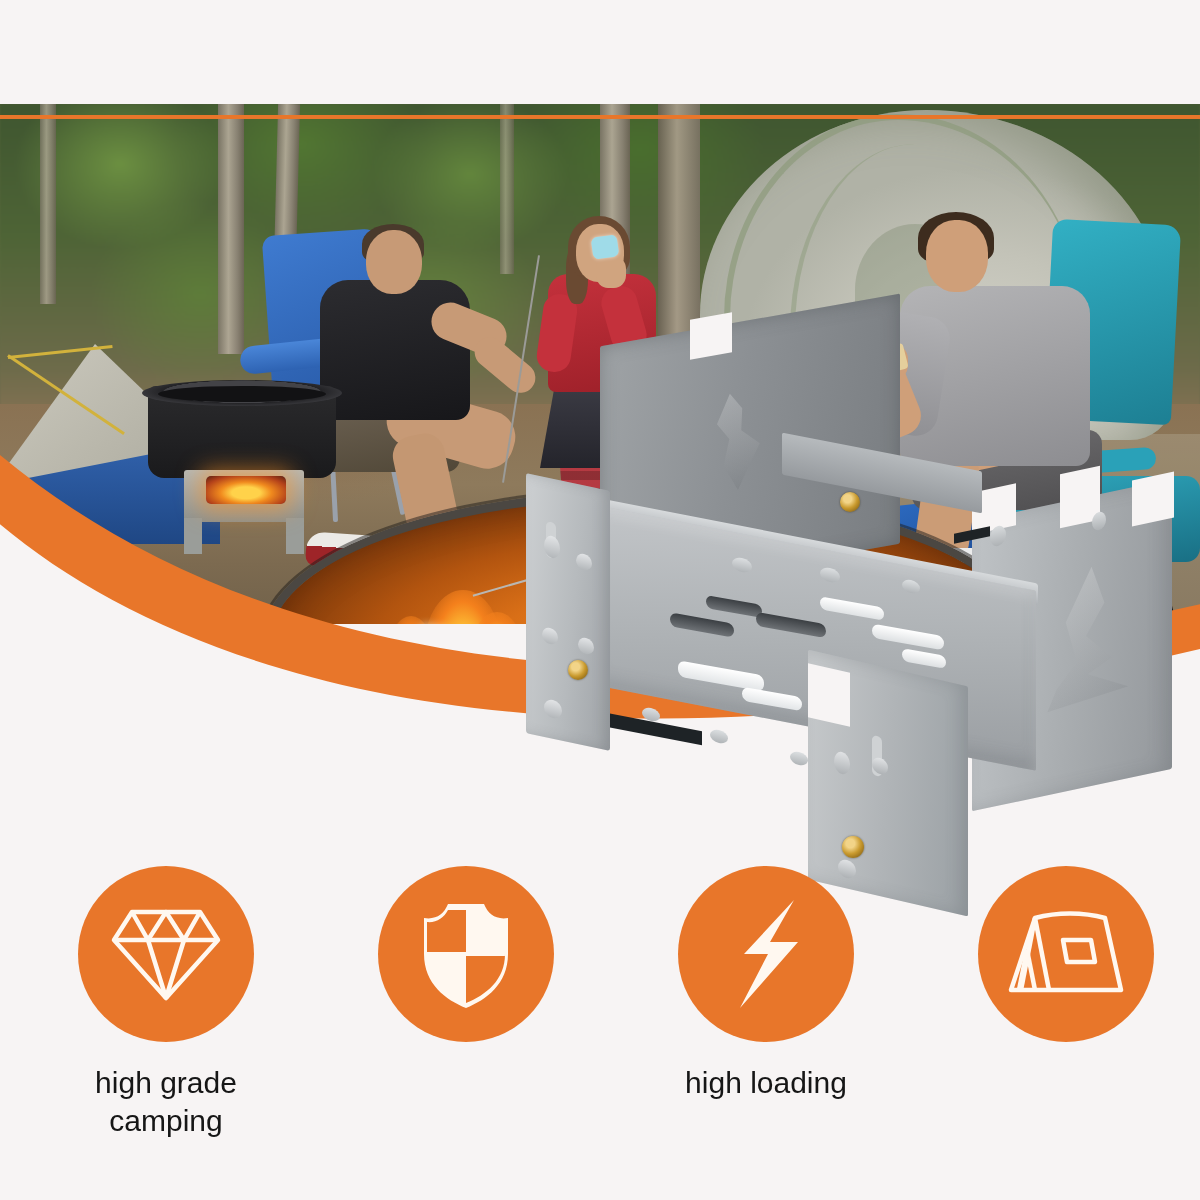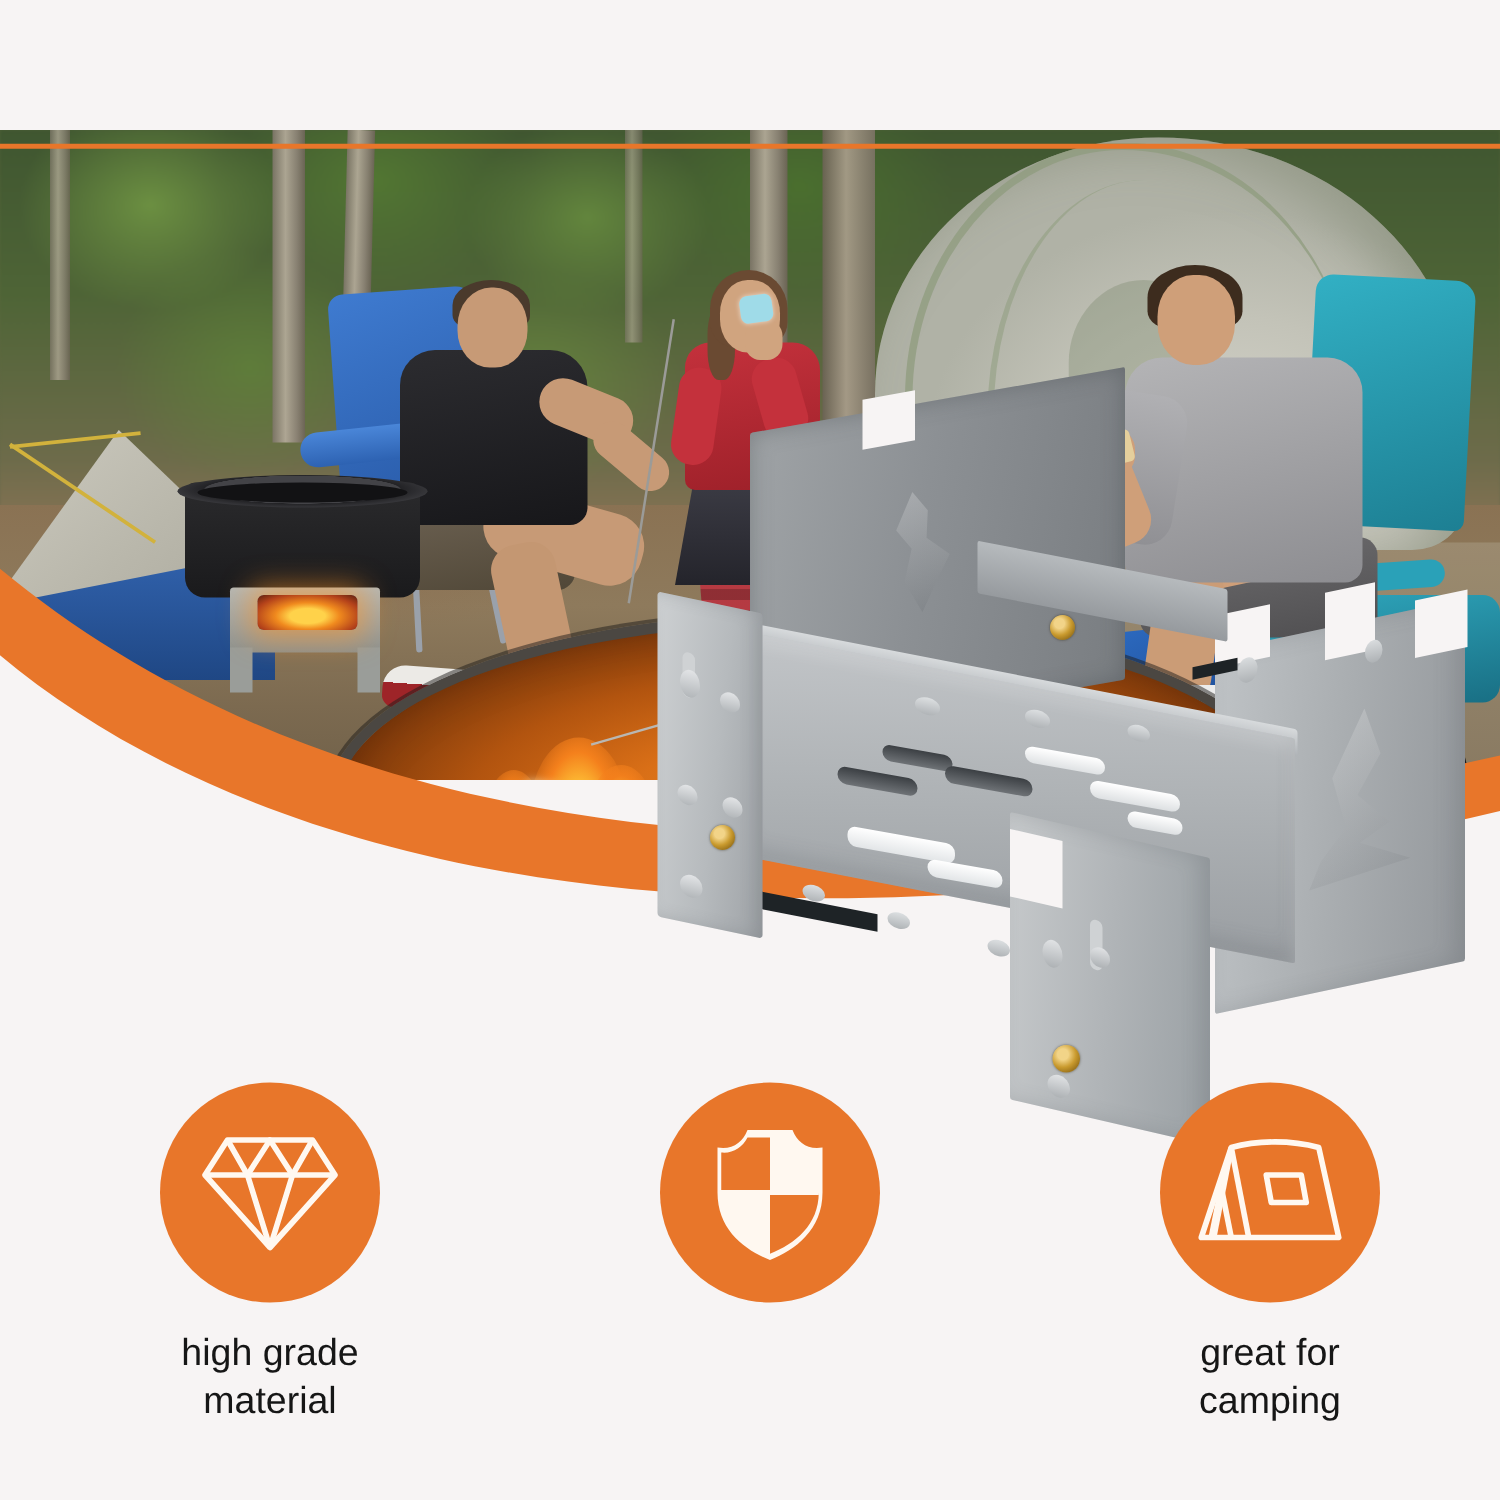--- a/index.html
+++ b/index.html
@@ -712,49 +712,55 @@
             <path d="M22 10 H90 L108 38 L56 96 L4 38 Z"></path>
             <path d="M4 38 H108"></path>
             <path d="M22 10 L38 38 L56 96"></path>
             <path d="M90 10 L74 38 L56 96"></path>
             <path d="M38 38 L56 10 L74 38"></path>
           </g>
         </svg>
       </div>
       <div class="flabel">
         <span>high grade</span><br>
-        <span>material</span>
+        <span>camping</span>
       </div>
     </div>
 
     <div class="feature">
       <div class="fcircle">
         <svg width="104" height="116" viewBox="0 0 104 116">
           <path d="M10 22 C22 24 30 18 34 8 H70 C74 18 82 24 94 22 V58 C94 88 72 104 52 112 C32 104 10 88 10 58 Z" fill="#FFF8F0"></path>
           <path d="M52 14 H34 C30 22 22 27 13 26 V56 H52 Z" fill="#E8762A"></path>
           <path d="M52 60 H91 V58 C91 84 72 99 52 107 Z" fill="#E8762A"></path>
         </svg>
       </div>
     </div>
 
+    <div class="feature">
+      <div class="fcircle">
+        <svg width="84" height="116" viewBox="0 0 84 116">
+          <path d="M70 4 L20 58 L44 58 L16 112 L74 46 L46 46 Z" fill="#FFF8F0"></path>
+        </svg>
+      </div>
+      <div class="flabel">
+        <span>high loading</span>
+      </div>
+    </div>
 
     <div class="feature">
       <div class="fcircle">
         <svg width="122" height="96" viewBox="0 0 122 96">
           <g fill="none" stroke="#FFF8F0" stroke-width="4.5" stroke-linejoin="round">
             <path d="M30 12 C52 6, 78 6, 100 12 L116 84 H6 Z"></path>
             <path d="M30 12 L16 84"></path>
             <path d="M30 12 L44 84"></path>
             <path d="M22 44 L30 84"></path>
             <path d="M22 44 L14 84"></path>
             <path d="M58 34 H86 L90 56 H62 Z"></path>
           </g>
         </svg>
       </div>
-      <div class="flabel">
-        <span>great for</span><br>
-        <span>camping</span>
-      </div>
     </div>
 
   </div>
 
 </div>
 
 </body></html>

